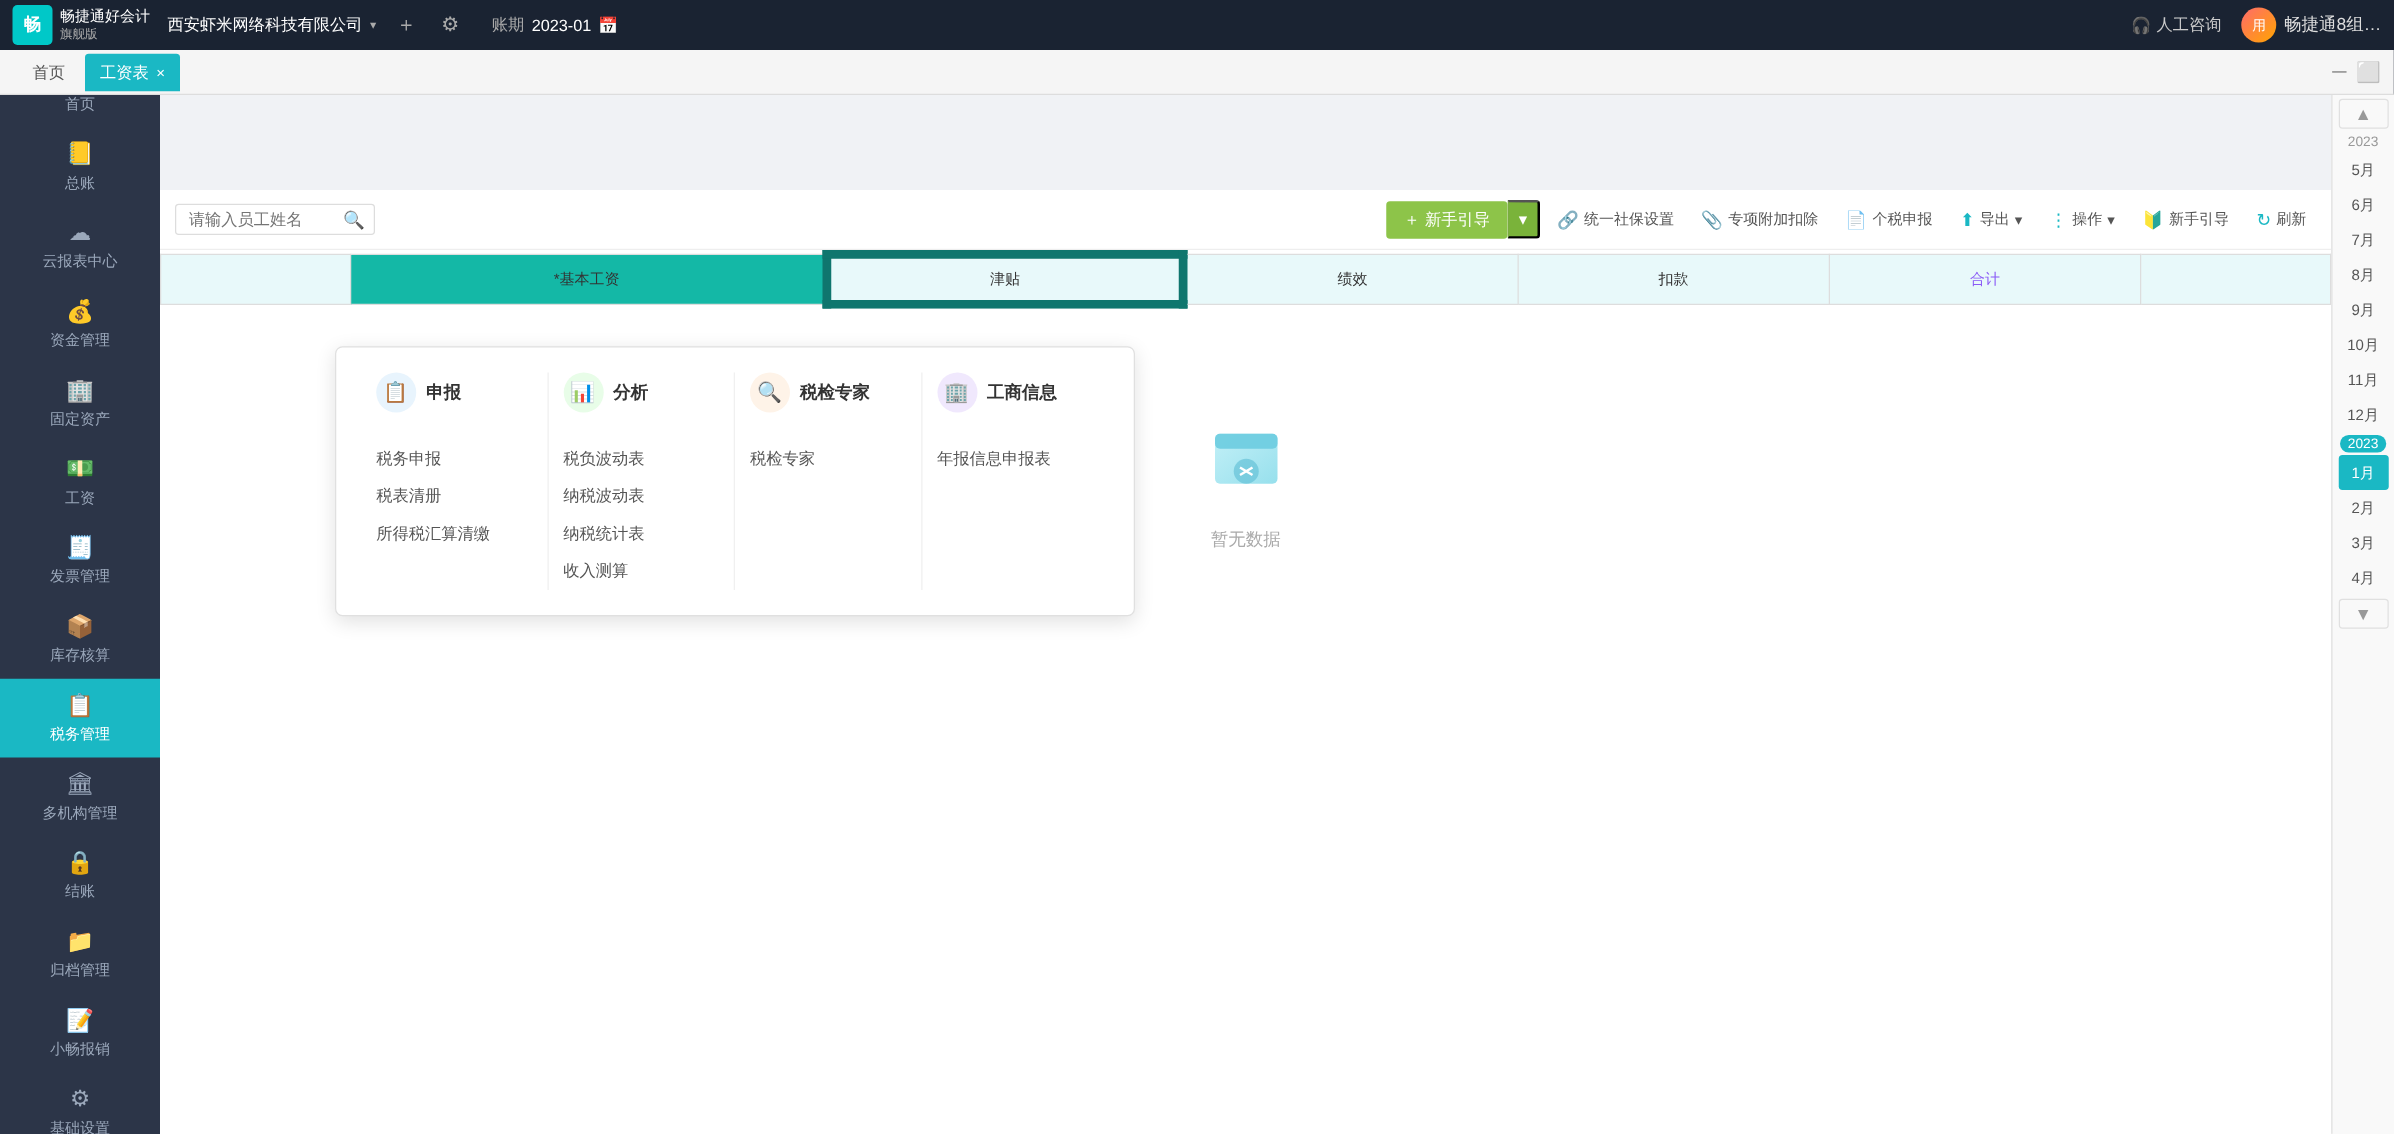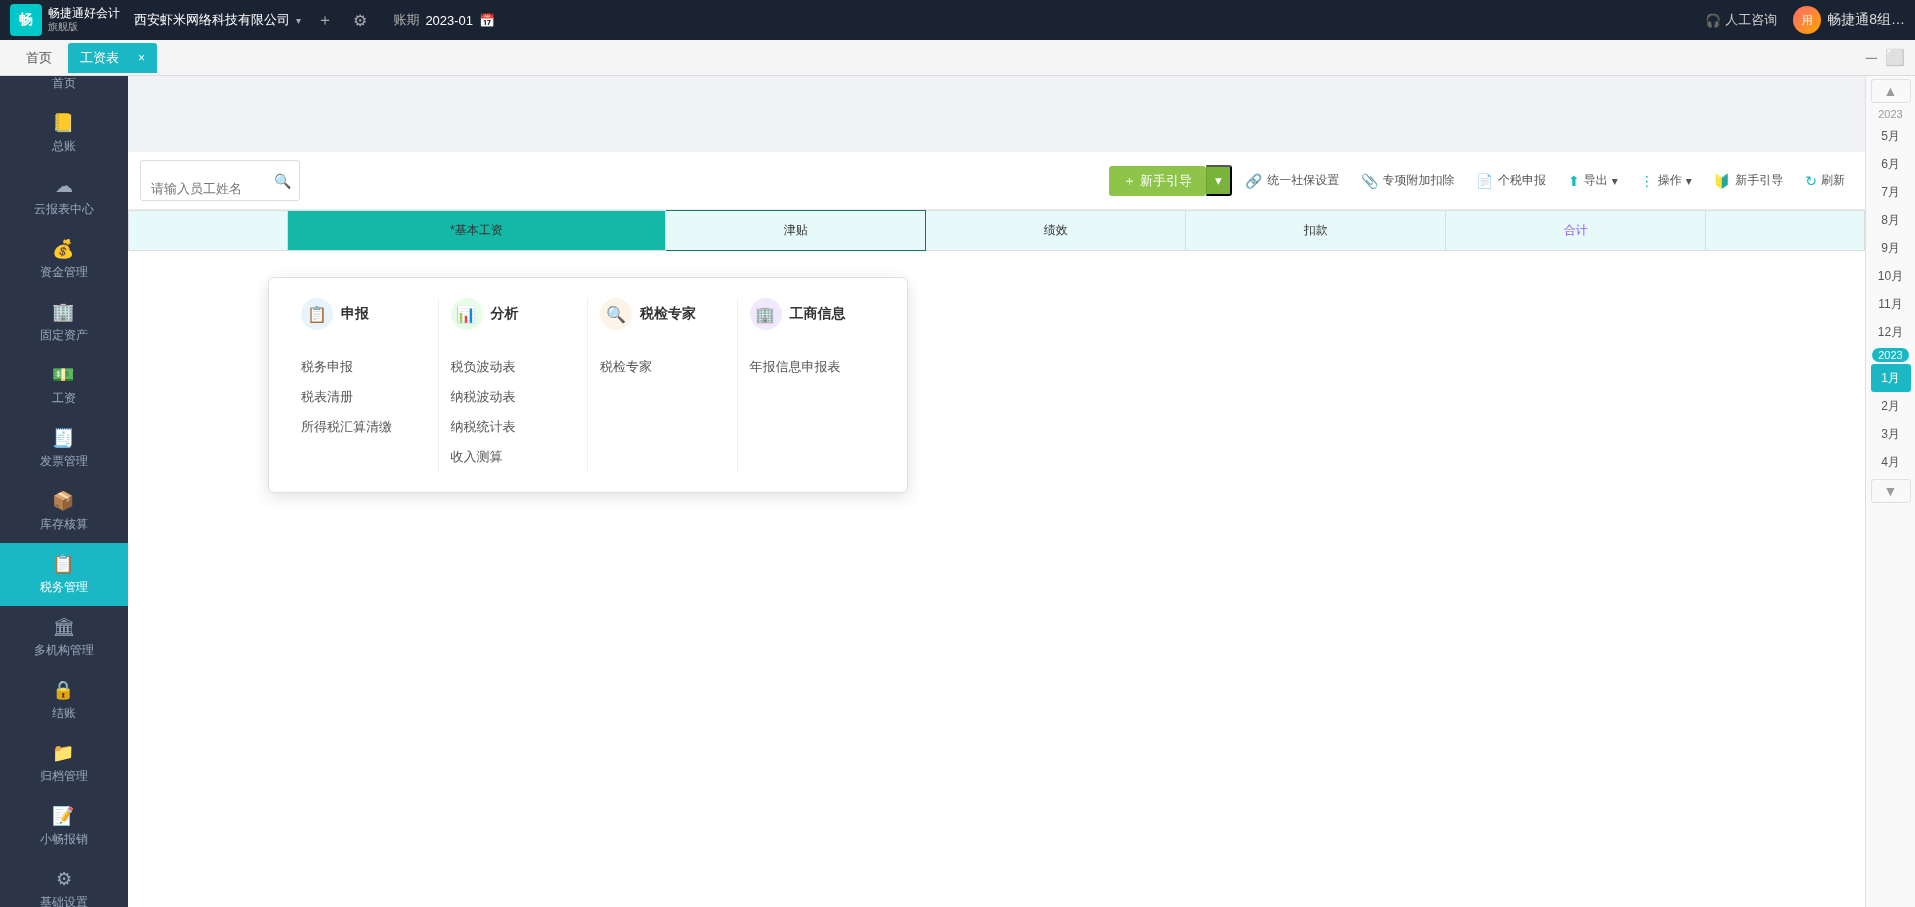--- a/index.html
+++ b/index.html
@@ -26,21 +26,21 @@
     .support-btn { display: flex; align-items: center; gap: 4px; color: #ccc; cursor: pointer; font-size: 13px; }
     .user-area { display: flex; align-items: center; gap: 6px; cursor: pointer; }
     .user-avatar { width: 28px; height: 28px; border-radius: 50%; background: linear-gradient(135deg, #ff6b6b, #ffa500); display: flex; align-items: center; justify-content: center; color: #fff; font-size: 11px; }
     .user-name { color: #ddd; font-size: 14px; }
 
     
     .tab-bar {
       display: flex; align-items: center; background: #f5f5f5; height: 36px; padding: 0 10px; border-bottom: 1px solid #ddd; position: relative; z-index: 50;
     }
     .tab-home { padding: 6px 16px; cursor: pointer; color: #555; font-size: 13px; }
-    .tab-active { background: #1ab8c4; color: #fff; border-radius: 3px 3px 0 0; padding: 6px 12px; display: flex; align-items: center; gap: 19px; cursor: pointer; font-size: 13px; text-align: right; }
+    .tab-active { background: #1ab8c4; color: #fff; border-radius: 3px 3px 0 0; padding: 6px 12px; display: flex; align-items: center; gap: 6px; cursor: pointer; font-size: 13px; text-align: right; }
     .tab-close { color: #fff; font-size: 12px; cursor: pointer; }
     .tab-bar-right { margin-left: auto; display: flex; align-items: center; gap: 8px; }
     .tab-bar-icon { color: #888; cursor: pointer; font-size: 16px; }
 
     
     .sidebar {
       position: fixed; left: 0; top: 40px; bottom: 0; width: 128px; background: #2c3548; display: flex; flex-direction: column; z-index: 40; overflow-y: auto;
     }
     .sidebar-item {
       display: flex; flex-direction: column; align-items: center; justify-content: center; padding: 10px 4px; cursor: pointer; color: #9ba8bb; font-size: 12px; gap: 4px; position: relative;
@@ -52,21 +52,21 @@
     
     .main-content {
       margin-left: 128px; margin-top: 76px;  position: relative; min-height: 831px; background: #fff;
     }
 
     
     .toolbar {
       display: flex; align-items: center; padding: 8px 12px; background: #fff; border-bottom: 1px solid #eee; gap: 8px; flex-wrap: wrap;
     }
     .search-input-wrapper { position: relative; display: flex; align-items: center; }
-    .search-input { border: 1px solid #ddd; border-radius: 3px; padding: 20px 30px 4px 10px; font-size: 13px; width: 160px; color: #aaa; outline: none; }
+    .search-input { border: 1px solid #ddd; border-radius: 3px; padding: 4px 30px 4px 10px; font-size: 13px; width: 160px; color: #aaa; outline: none; }
     .search-icon { position: absolute; right: 8px; color: #aaa; font-size: 14px; cursor: pointer; }
     .btn-add { background: #8dc449; color: #fff; border: none; border-radius: 3px; padding: 6px 14px; cursor: pointer; font-size: 13px; display: flex; align-items: center; gap: 4px; }
     .btn-add-arrow { background: #7ab33a; border-left: 1px solid #6fa032; padding: 6px 8px; border-radius: 0 3px 3px 0; cursor: pointer; color: #fff; }
     .toolbar-btn { background: none; border: none; color: #555; cursor: pointer; font-size: 12px; padding: 4px 8px; display: flex; align-items: center; gap: 4px; }
     .toolbar-btn .icon { color: #1ab8c4; font-size: 14px; }
 
     
     .table-wrapper { overflow-x: auto; }
     .data-table { width: 100%; border-collapse: collapse; font-size: 13px; }
     .data-table thead tr { background: #1ab8c4; color: #fff; height: 40px; }
@@ -273,32 +273,48 @@
       </button>
     </div>
   </div>
 
   <div class="table-wrapper">
     <table class="data-table">
       <thead>
         <tr style="background: #e8f9fa;">
           <th colspan="9" style="background: #e8f9fa; border: 1px solid #ddd;"></th>
           <th class="sub-header" style="background: #14b8a6; color: #333; border: 1px solid #ddd; font-size: 12px; padding: 5px 3px;">*基本工资</th>
-          <th class="sub-header" style="background: #e8f9fa; color: #333; border: 1px solid #0f766e; font-size: 12px; padding: 5px 8px;">津贴</th>
+          <th class="sub-header" style="background: #e8f9fa; color: #333; border: 7px solid #0f766e; font-size: 12px; padding: 5px 8px;">津贴</th>
           <th class="sub-header" style="background: #e8f9fa; color: #333; border: 1px solid #ddd; font-size: 12px; padding: 5px 8px;">绩效</th>
           <th class="sub-header" style="background: #e8f9fa; color: #333; border: 1px solid #ddd; font-size: 12px; padding: 5px 8px;">扣款</th>
           <th class="sub-header" style="background: #e8f9fa; color: #8b5cf6; border: 1px solid #ddd; font-size: 12px; padding: 5px 8px;">合计</th>
           <th style="background: #e8f9fa; border: 1px solid #ddd;"></th>
         </tr>
       </thead>
       <tbody>
       </tbody>
     </table>
   </div>
 
+  <div class="no-data">
+    <svg class="no-data-icon" viewBox="0 0 80 80" xmlns="http://www.w3.org/2000/svg">
+      <defs>
+        <linearGradient id="boxGrad" x1="0%" y1="0%" x2="100%" y2="100%">
+          <stop offset="0%" style="stop-color:#b3ecf5;stop-opacity:1"></stop>
+          <stop offset="100%" style="stop-color:#7dd8e8;stop-opacity:1"></stop>
+        </linearGradient>
+      </defs>
+      <rect x="15" y="20" width="50" height="40" rx="4" fill="url(#boxGrad)" opacity="0.8"></rect>
+      <rect x="15" y="20" width="50" height="12" rx="4" fill="#6ccce0" opacity="0.9"></rect>
+      <circle cx="40" cy="50" r="10" fill="#5bbdd4" opacity="0.6"></circle>
+      <line x1="35" y1="47" x2="45" y2="53" stroke="#fff" stroke-width="2"></line>
+      <line x1="35" y1="53" x2="45" y2="47" stroke="#fff" stroke-width="2"></line>
+    </svg>
+    <div class="no-data-text">暂无数据</div>
+  </div>
 
   <div class="dropdown-menu">
     <div class="dropdown-grid">
 
       <div class="dropdown-col">
         <div class="dropdown-section-header">
           <div class="dropdown-section-icon icon-blue">📋</div>
           <span class="dropdown-section-title">申报</span>
         </div>
         <a class="dropdown-item">税务申报</a>

